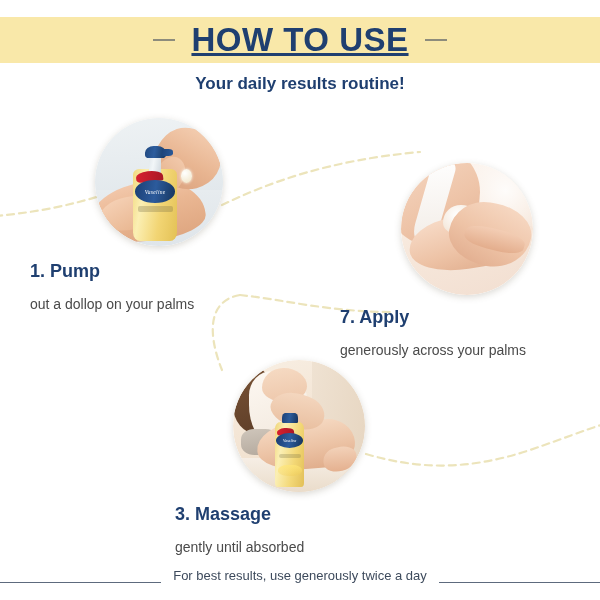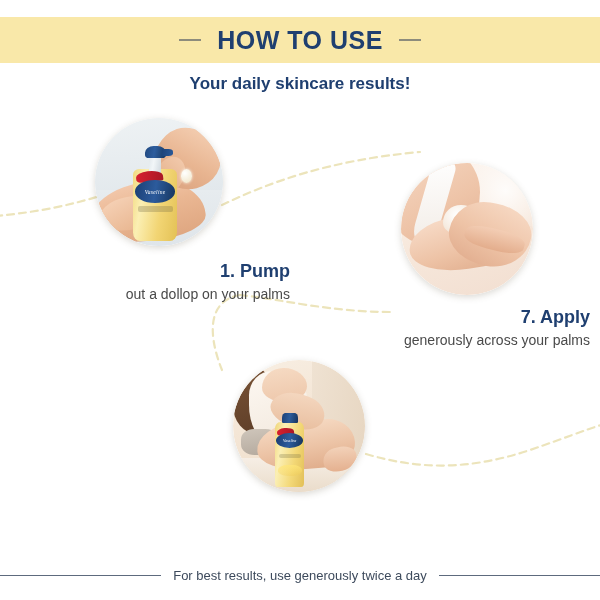--- a/index.html
+++ b/index.html
@@ -34,25 +34,26 @@
     justify-content: center;
     gap: 16px;
   }
   .banner-dash {
     width: 22px;
     height: 2px;
     background: #8d8c7c;
     display: block;
   }
   .banner-title {
-    font-size: 25px;
+    font-size: 33px;
     font-weight: 700;
     letter-spacing: 0.5px;
     color: #1f3f70;
     white-space: nowrap;
+    text-decoration: underline;
   }
 
   .subtitle {
     position: absolute;
     left: 0;
     top: 74px;
     width: 600px;
     text-align: center;
     font-size: 17px;
     font-weight: 700;
@@ -300,56 +301,56 @@
     position: absolute; left: 12%; top: 56%; width: 76%; height: 5%;
     background: rgba(120,110,70,0.28); border-radius: 2px;
   }
   .b3-glow {
     position: absolute; left: 8%; top: 70%; width: 84%; height: 16%;
     background: linear-gradient(180deg, rgba(255,230,120,0.75), rgba(240,200,70,0.25));
     border-radius: 40%;
   }
 
   
-  .caption { position: absolute; text-align: right; }
+  .caption { position: absolute; text-align: left; }
   .caption .head {
     font-size: 18px; font-weight: 700; color: #1f3f70; line-height: 1.25;
     white-space: nowrap;
   }
   .caption .sub {
-    font-size: 14px; color: #4a4a4a; line-height: 1.35; margin-top: 2px;
+    font-size: 14px; color: #4a4a4a; line-height: 1.35; margin-top: 12px;
     white-space: nowrap;
   }
 
   #cap1 { left: 30px; top: 260px; width: 260px; }
   #cap2 { left: 340px; top: 306px; width: 250px; }
   #cap3 { left: 175px; top: 503px; width: 250px; }
 
   
   .footer {
     position: absolute; left: 0; top: 568px; width: 600px;
-    display: flex; align-items: center; justify-content: center; gap: 12px;
+    display: flex; align-items: flex-end; justify-content: center; gap: 12px;
   }
   .footer-rule { height: 1px; background: #5d6a7d; flex: 1 1 auto; }
   .footer-text {
     font-size: 13px; color: #3d4a5c; white-space: nowrap;
   }
 </style>
 </head>
 <body>
 
 <div class="page">
 
   <div class="banner">
     <span class="banner-dash"></span>
     <span class="banner-title">HOW TO USE</span>
     <span class="banner-dash"></span>
   </div>
 
-  <div class="subtitle">Your daily skincare results!</div>
+  <div class="subtitle">Your daily results routine!</div>
 
   <svg class="connectors" viewBox="0 0 600 600" xmlns="http://www.w3.org/2000/svg">
     <path d="M -5 216 C 40 212, 70 205, 100 196" fill="none" stroke="#ece4bb" stroke-width="2.2" stroke-dasharray="7 5" stroke-linecap="round"></path>
     <path d="M 222 205 C 270 182, 330 160, 420 152" fill="none" stroke="#ece4bb" stroke-width="2.2" stroke-dasharray="7 5" stroke-linecap="round"></path>
     <path d="M 240 295 C 286 300, 330 312, 392 312" fill="none" stroke="#ece4bb" stroke-width="2.2" stroke-dasharray="7 5" stroke-linecap="round"></path>
     <path d="M 240 295 C 210 300, 206 330, 222 370" fill="none" stroke="#ece4bb" stroke-width="2.2" stroke-dasharray="7 5" stroke-linecap="round"></path>
     <path d="M 366 454 C 420 470, 470 470, 530 450 C 565 438, 585 430, 604 424" fill="none" stroke="#ece4bb" stroke-width="2.2" stroke-dasharray="7 5" stroke-linecap="round"></path>
   </svg>
 
   <div class="step-photo" id="photo1" style="left:95px; top:118px; width:128px; height:128px;">
@@ -420,20 +421,24 @@
   <div class="caption" id="cap1">
     <div class="head">1. Pump</div>
     <div class="sub">out a dollop on your palms</div>
   </div>
 
   <div class="caption" id="cap2">
     <div class="head">7. Apply</div>
     <div class="sub">generously across your palms</div>
   </div>
 
+  <div class="caption" id="cap3">
+    <div class="head">3. Massage</div>
+    <div class="sub">gently until absorbed</div>
+  </div>
 
   <div class="footer">
     <span class="footer-rule"></span>
     <span class="footer-text">For best results, use generously twice a day</span>
     <span class="footer-rule"></span>
   </div>
 
 </div>
 
 </body></html>

